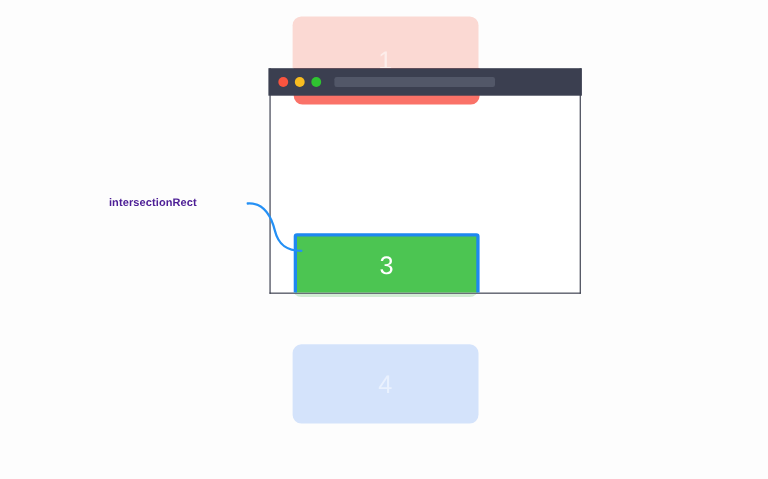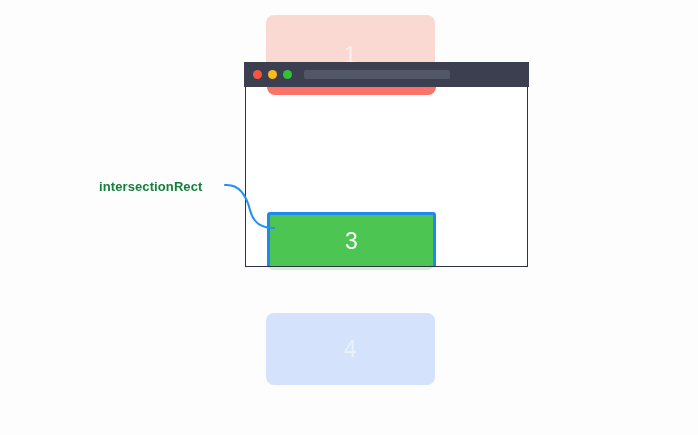--- a/index.html
+++ b/index.html
@@ -114,23 +114,23 @@
     background: #4cc552;
     border: 3px solid #1e88f0;
     border-radius: 3px;
   }
 
   
   .annot-label {
     position: absolute;
     left: 99px;
     top: 179px;
-    font-size: 13px;
+    font-size: 10px;
     font-weight: 700;
-    color: #15803d;
+    color: #4c1d95;
     letter-spacing: 0.1px;
     white-space: nowrap;
   }
   .annot-curve {
     position: absolute;
     left: 224px;
     top: 180px;
     width: 60px;
     height: 56px;
     pointer-events: none;

